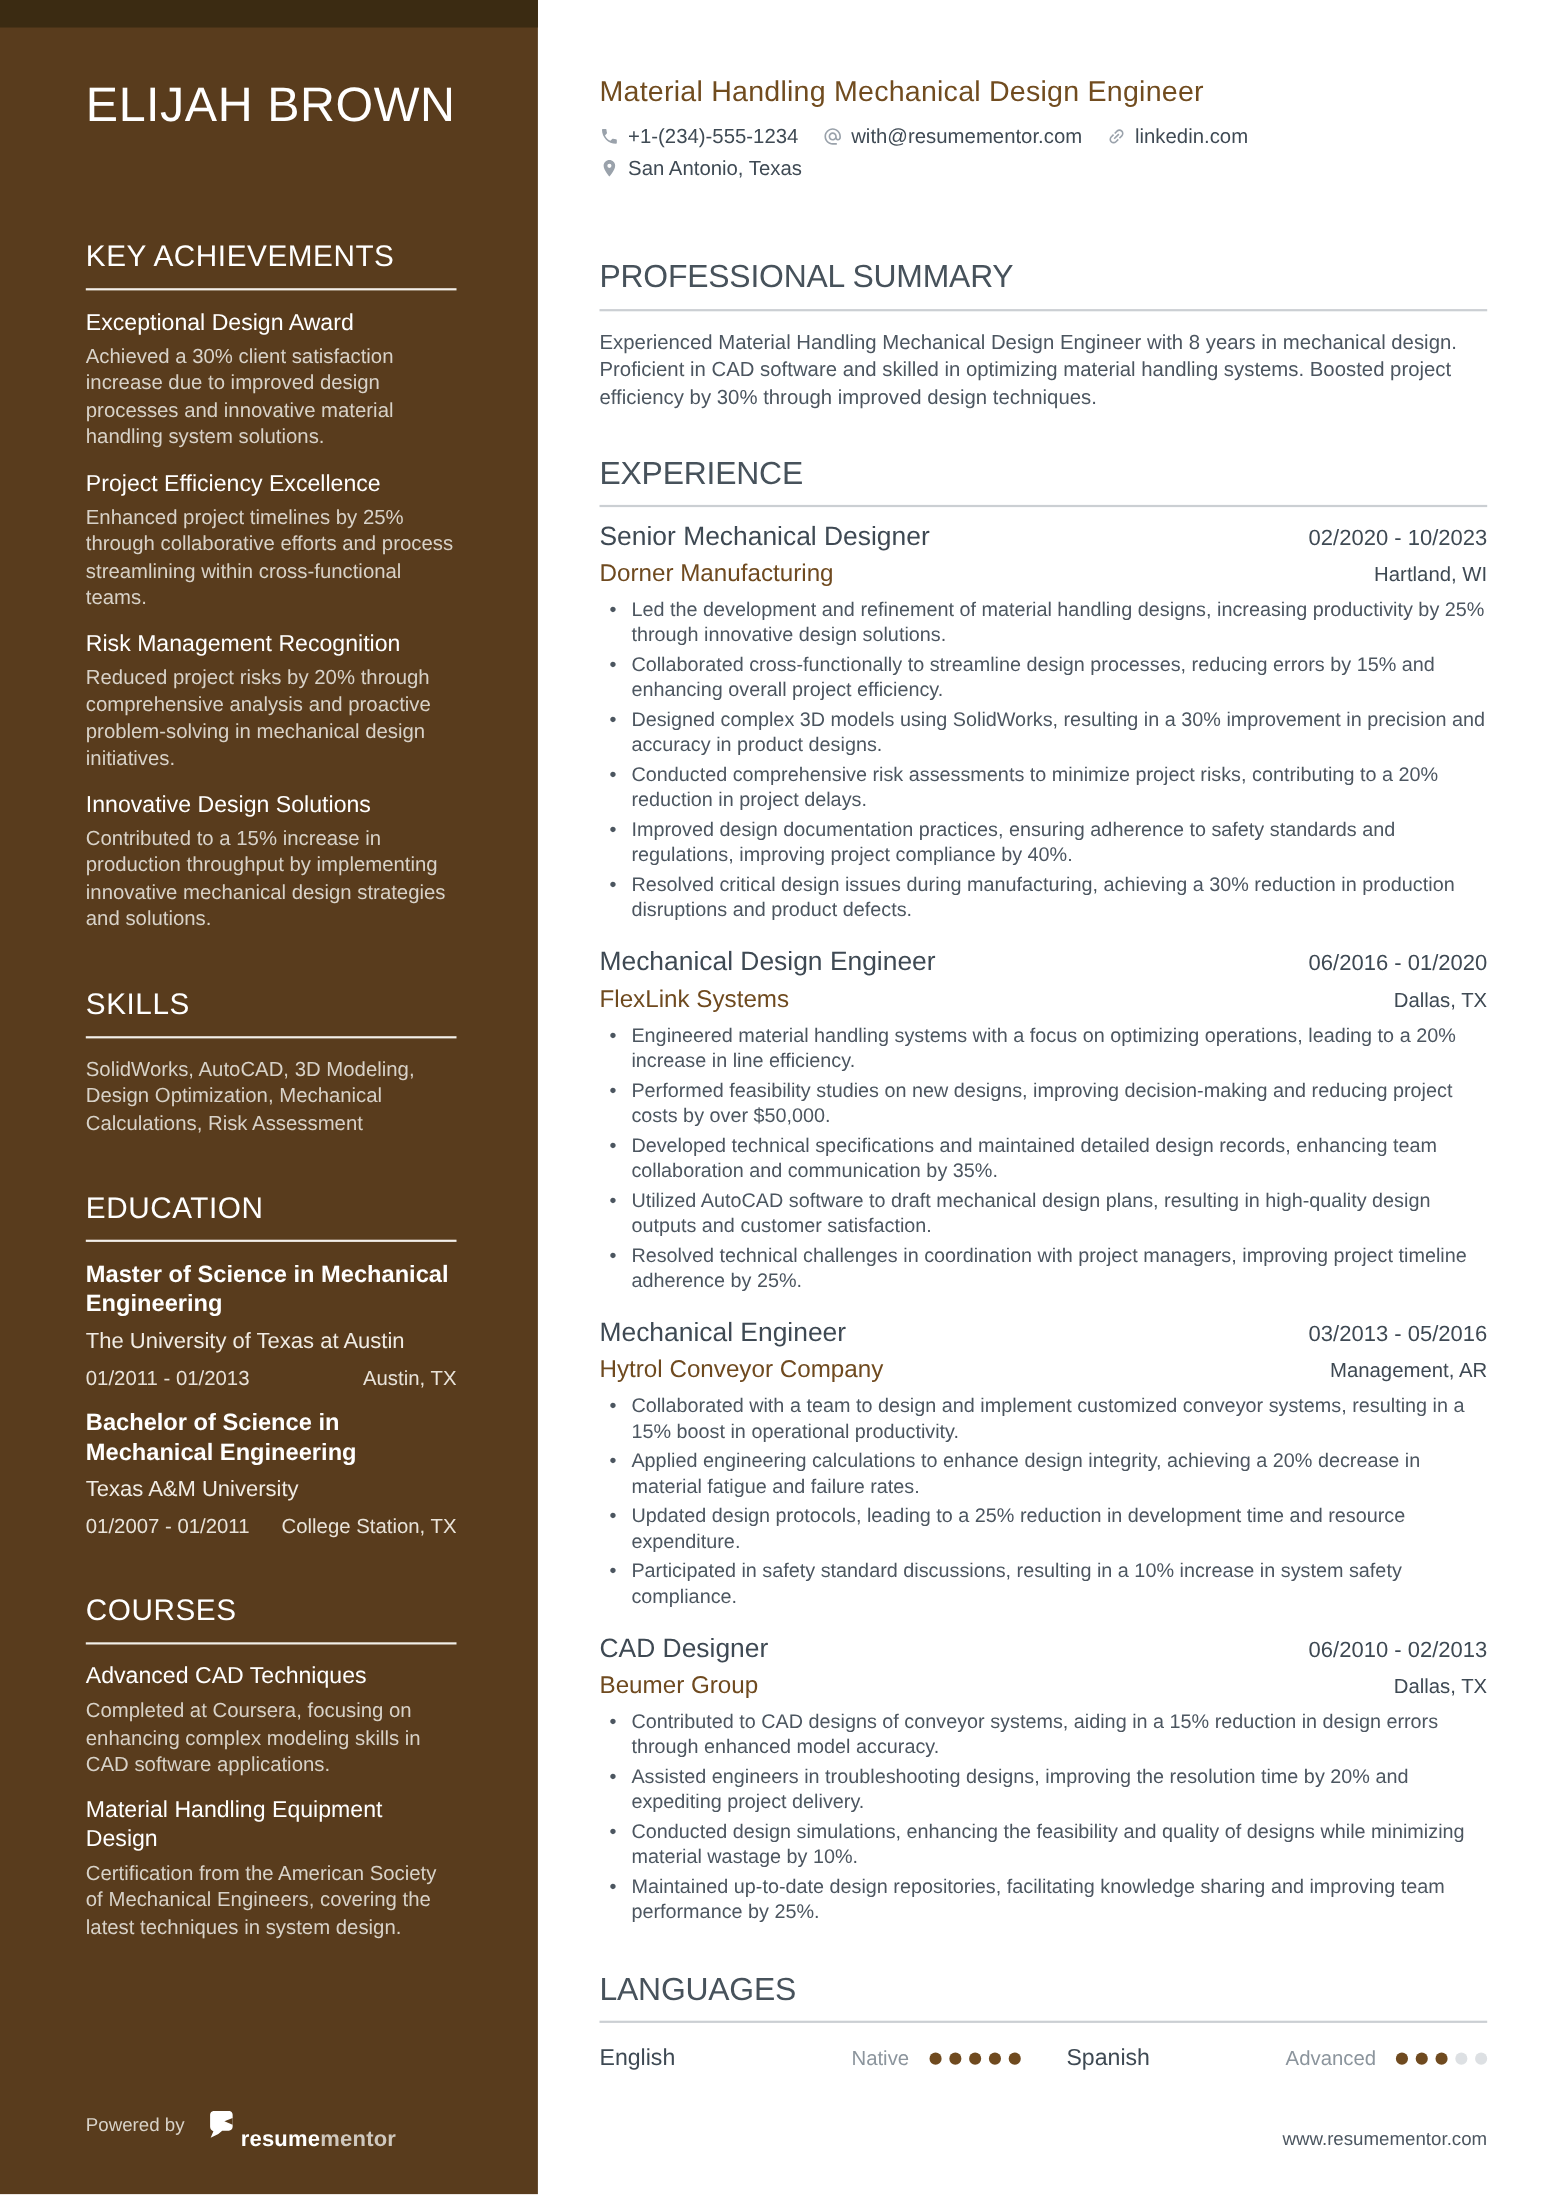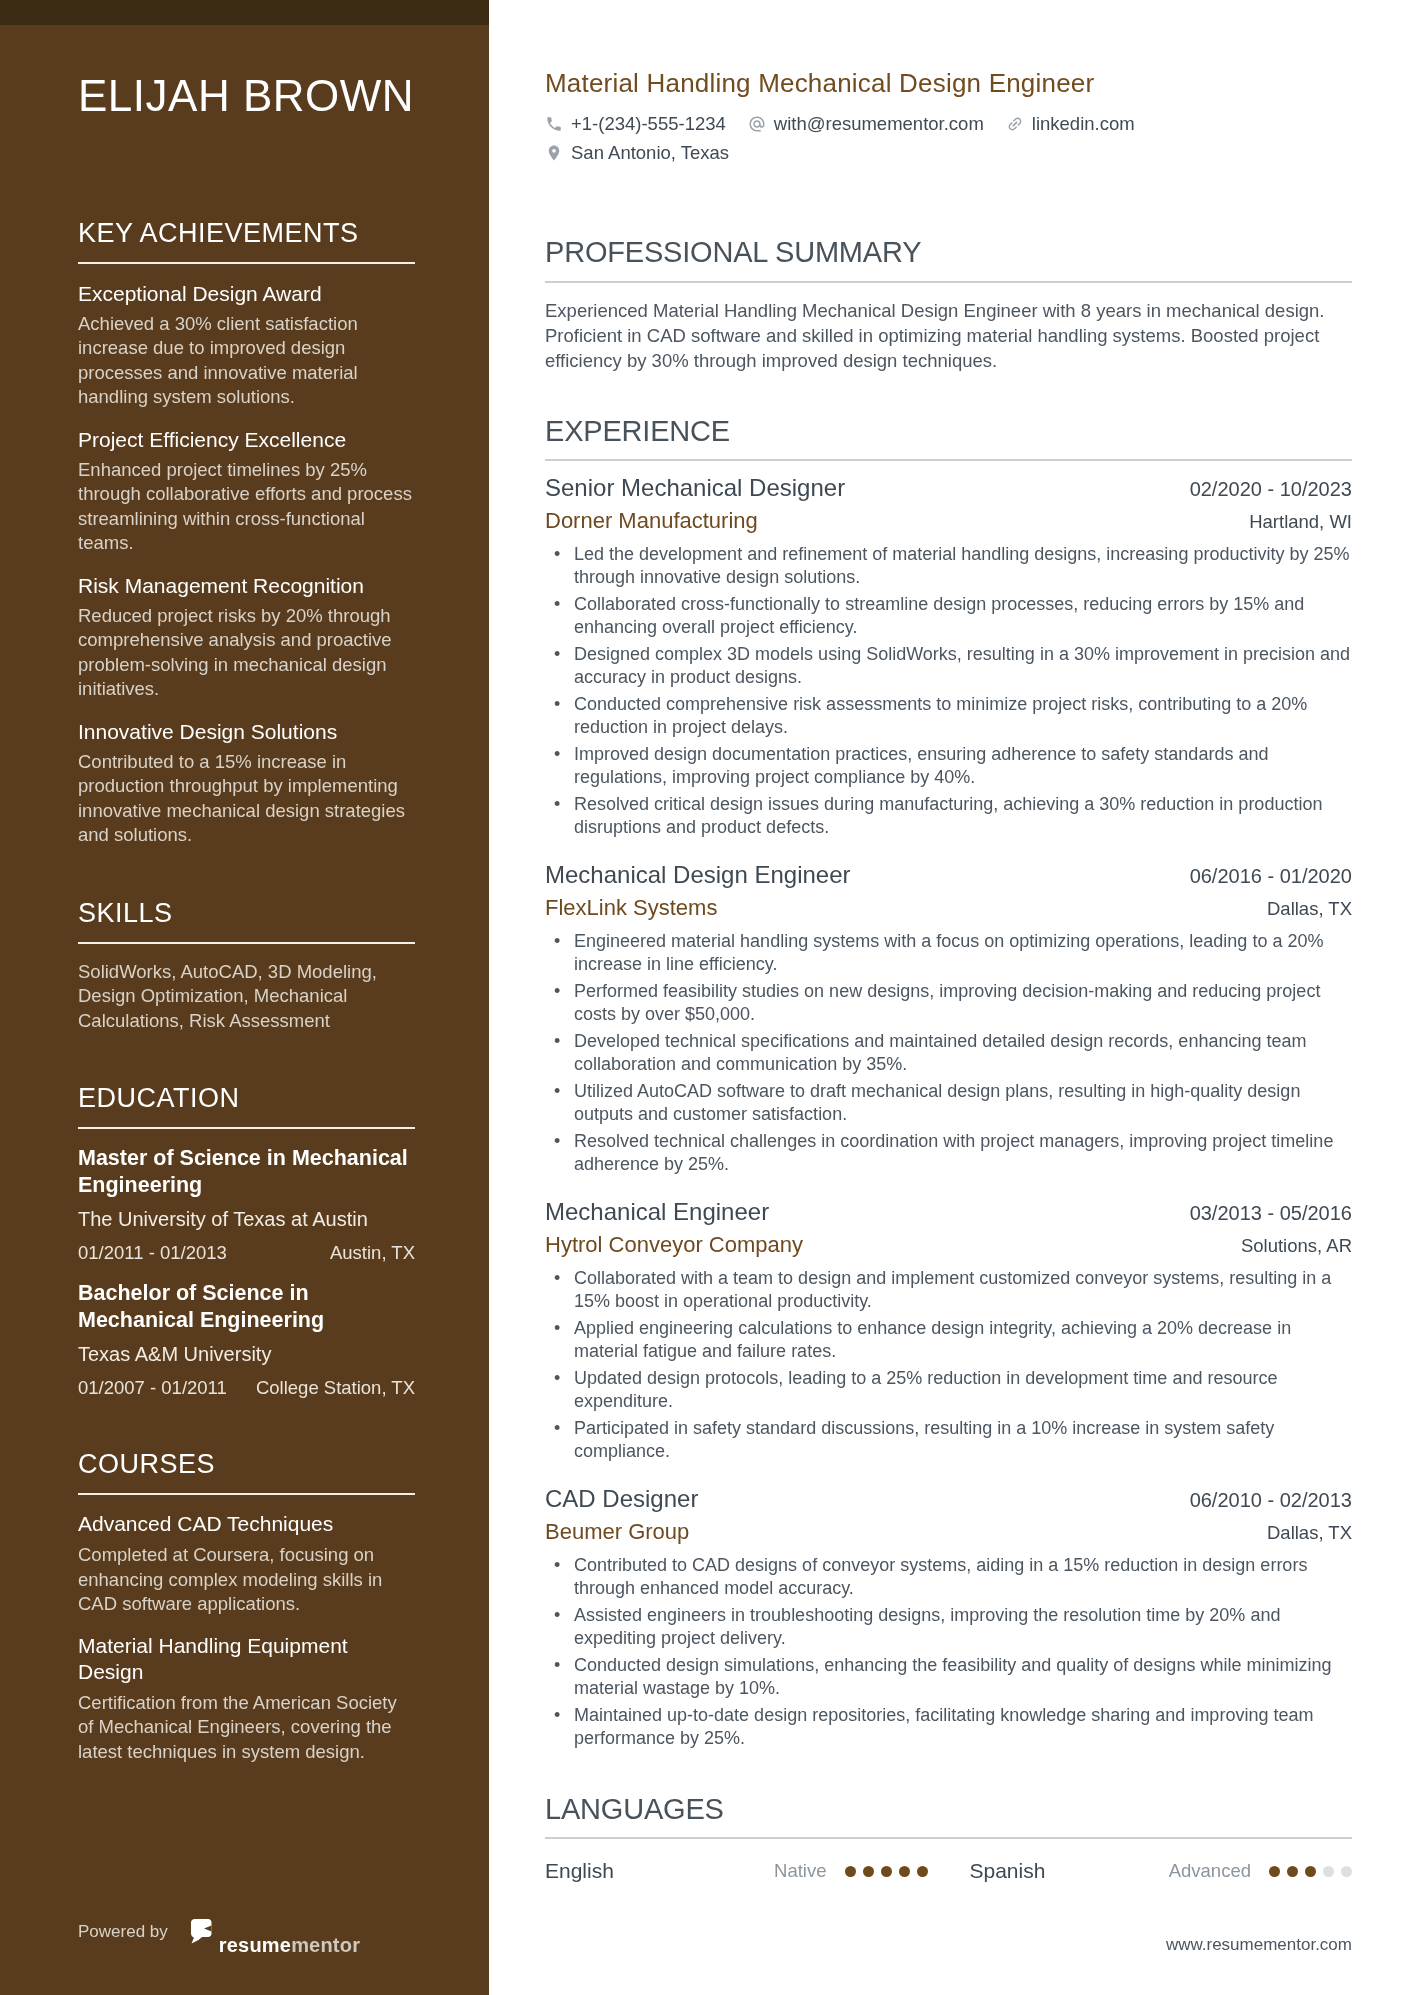--- a/index.html
+++ b/index.html
@@ -235,21 +235,21 @@
         </ul>
       </div>
 
       <div class="job">
         <div class="job-head">
           <h3 class="job-title">Mechanical Engineer</h3>
           <span class="job-date">03/2013 - 05/2016</span>
         </div>
         <div class="job-sub">
           <span class="company">Hytrol Conveyor Company</span>
-          <span class="location">Solutions, AR</span>
+          <span class="location">Management, AR</span>
         </div>
         <ul class="bullets">
           <li>Collaborated with a team to design and implement customized conveyor systems, resulting in a 15% boost in operational productivity.</li>
           <li>Applied engineering calculations to enhance design integrity, achieving a 20% decrease in material fatigue and failure rates.</li>
           <li>Updated design protocols, leading to a 25% reduction in development time and resource expenditure.</li>
           <li>Participated in safety standard discussions, resulting in a 10% increase in system safety compliance.</li>
         </ul>
       </div>
 
       <div class="job">

